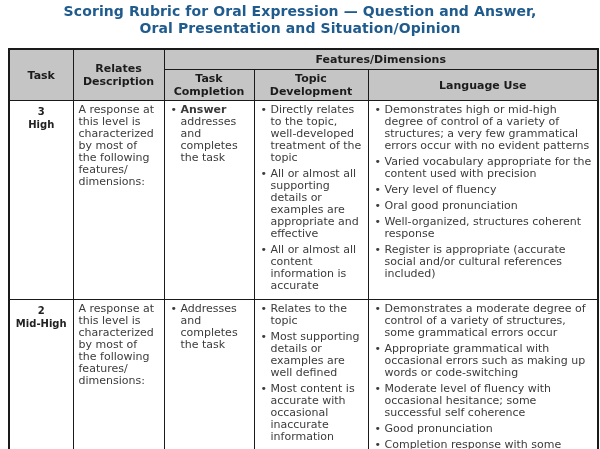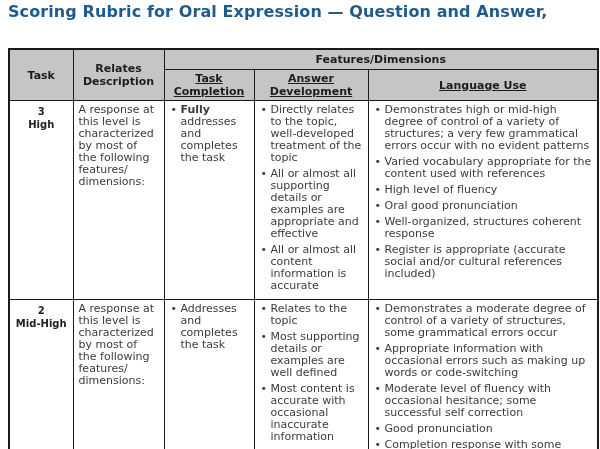--- a/index.html
+++ b/index.html
@@ -9,41 +9,42 @@
     --body-text:#3B3B3B;
   }
   html,body{margin:0;padding:0;}
   body{
     width:600px;height:449px;overflow:hidden;background:#ffffff;
     font-family:"DejaVu Sans","Liberation Sans",sans-serif;
   }
   .page{position:relative;width:600px;height:449px;background:#fff;overflow:hidden;}
   .doc-title{
     position:absolute;left:8px;top:3px;width:584px;
-    color:var(--title-blue);font-weight:bold;font-size:16px;line-height:17px;
+    color:var(--title-blue);font-weight:bold;font-size:14px;line-height:17px;
     letter-spacing:0.1px;
+    text-align:center;
   }
   .doc-title span{display:block;}
   table.rubric{
     position:absolute;left:8px;top:48px;width:589px;
     border-collapse:collapse;table-layout:fixed;
     border:2px solid var(--border);
   }
   .rubric th,.rubric td{
     border:1px solid var(--border);
     vertical-align:top;
     overflow:hidden;
   }
   .rubric th{
     background:var(--header-gray);
     color:#1c1c1c;font-size:11px;line-height:13px;font-weight:bold;
     text-align:center;vertical-align:middle;padding:1px 2px;
   }
   .rubric th.features-hdr{height:17px;}
-  .rubric tr.subhdr th{height:28px;text-decoration:underline;}
+  .rubric tr.subhdr th{height:28px;}
   .rubric td{
     color:var(--body-text);font-size:11px;line-height:12px;
     padding:3px 5px 3px 5px;background:#fff;
   }
   td.score-cell{
     text-align:center;font-weight:bold;font-size:10px;line-height:13px;
     padding-top:4px;color:#222;
   }
   td.score-cell span{display:block;}
   ul.bullets{margin:0;padding:0;list-style:none;}
@@ -51,67 +52,68 @@
   ul.bullets li::before{content:"\2022";position:absolute;left:1px;top:0;}
   .desc{display:block;}
 </style>
 </head>
 <body>
 
 <div class="page">
 
   <div class="doc-title">
     <span>Scoring Rubric for Oral Expression — Question and Answer,</span>
+    <span>Oral Presentation and Situation/Opinion</span>
   </div>
 
   <table class="rubric">
     <colgroup>
       <col style="width:64px">
         <col style="width:91px">
         <col style="width:90px">
         <col style="width:114px">
         <col style="width:230px">
     </colgroup>
     <tbody>
         <tr>
       <th rowspan="2">Task</th>
       <th rowspan="2">Relates Description</th>
       <th colspan="3" class="features-hdr">Features/Dimensions</th>
     </tr>
     <tr class="subhdr">
       <th>Task Completion</th>
-      <th>Answer Development</th>
+      <th>Topic Development</th>
       <th>Language Use</th>
     </tr>
 
     <tr style="height:165px;">
       <td class="score-cell">
         <span>3</span>
         <span>High</span>
       </td>
       <td>
         <span class="desc">A response at this level is characterized by most of the following features/ dimensions:</span>
       </td>
       <td>
         <ul class="bullets">
-              <li><b>Fully</b> addresses and completes the task</li>
+              <li><b>Answer</b> addresses and completes the task</li>
             </ul>
       </td>
       <td>
         <ul class="bullets">
               <li>Directly relates to the topic, well-developed treatment of the topic</li>
               <li>All or almost all supporting details or examples are appropriate and effective</li>
               <li>All or almost all content information is accurate</li>
             </ul>
       </td>
       <td>
         <ul class="bullets">
               <li>Demonstrates high or mid-high degree of control of a variety of structures; a very few grammatical errors occur with no evident patterns</li>
-              <li>Varied vocabulary appropriate for the content used with references</li>
-              <li>High level of fluency</li>
+              <li>Varied vocabulary appropriate for the content used with precision</li>
+              <li>Very level of fluency</li>
               <li>Oral good pronunciation</li>
               <li>Well-organized, structures coherent response</li>
               <li>Register is appropriate (accurate social and/or cultural references included)</li>
             </ul>
       </td>
     </tr>
 
     <tr style="height:174px;">
       <td class="score-cell">
         <span>2</span>
@@ -128,22 +130,22 @@
       <td>
         <ul class="bullets">
               <li>Relates to the topic</li>
               <li>Most supporting details or examples are well defined</li>
               <li>Most content is accurate with occasional inaccurate information</li>
             </ul>
       </td>
       <td>
         <ul class="bullets">
               <li>Demonstrates a moderate degree of control of a variety of structures, some grammatical errors occur</li>
-              <li>Appropriate information with occasional errors such as making up words or code-switching</li>
-              <li>Moderate level of fluency with occasional hesitance; some successful self correction</li>
+              <li>Appropriate grammatical with occasional errors such as making up words or code-switching</li>
+              <li>Moderate level of fluency with occasional hesitance; some successful self coherence</li>
               <li>Good pronunciation</li>
               <li>Completion response with some coherence</li>
               <li>Register is usually appropriate (generally accurate social and/or cultural references included)</li>
             </ul>
       </td>
     </tr>
 
   </tbody>
     </table>
 

